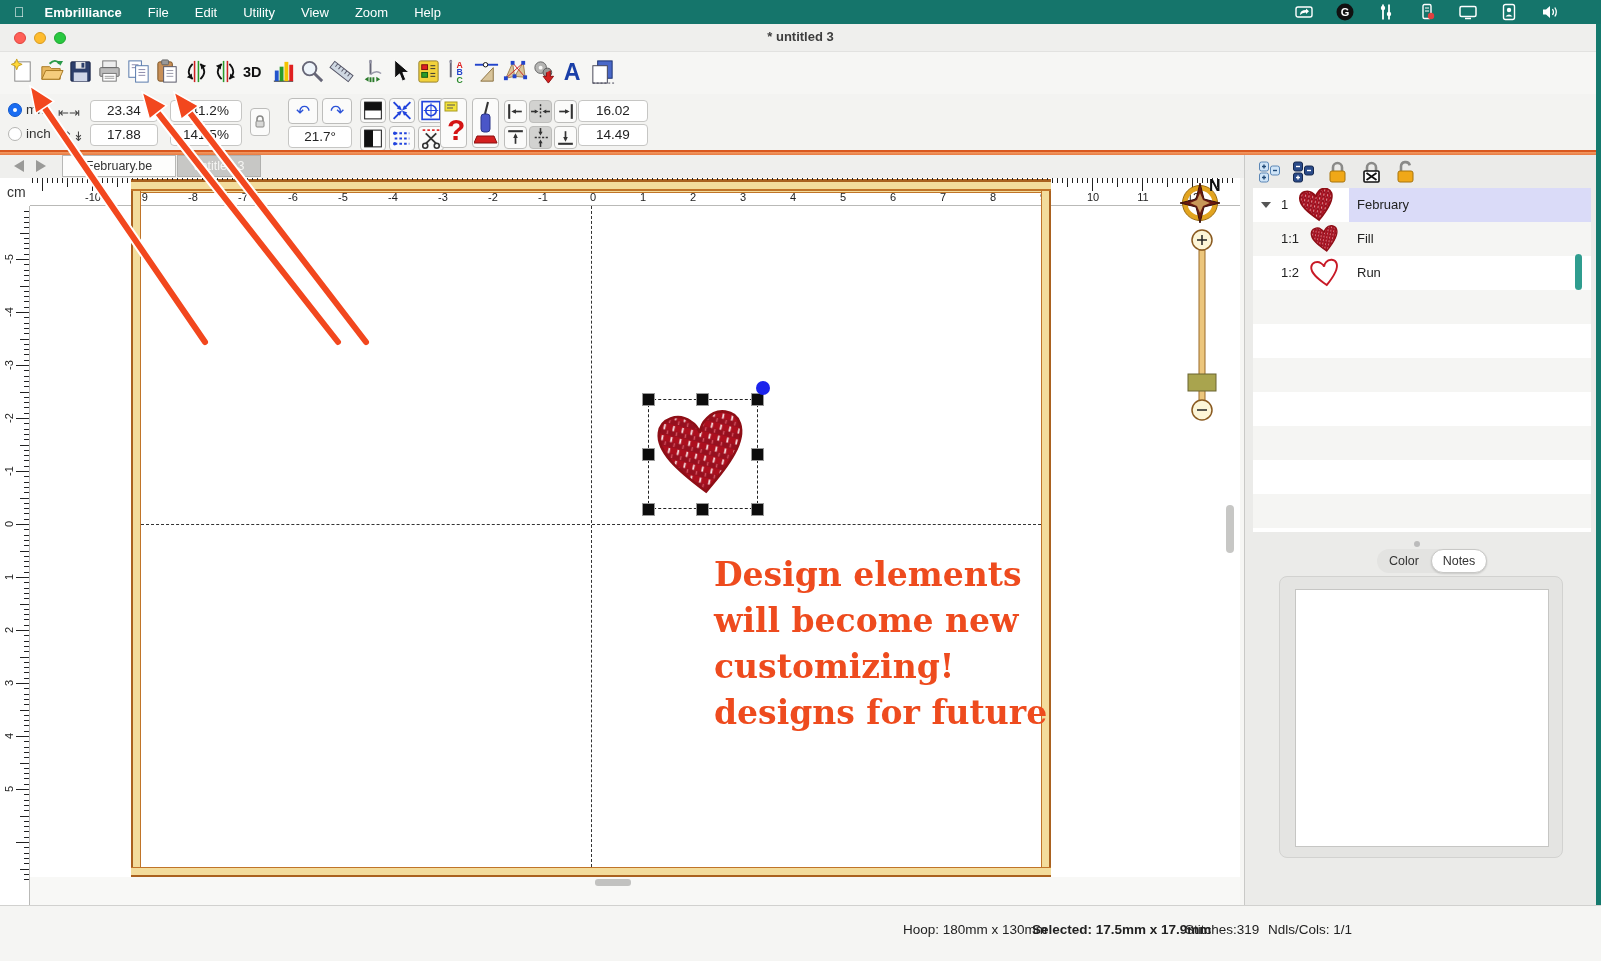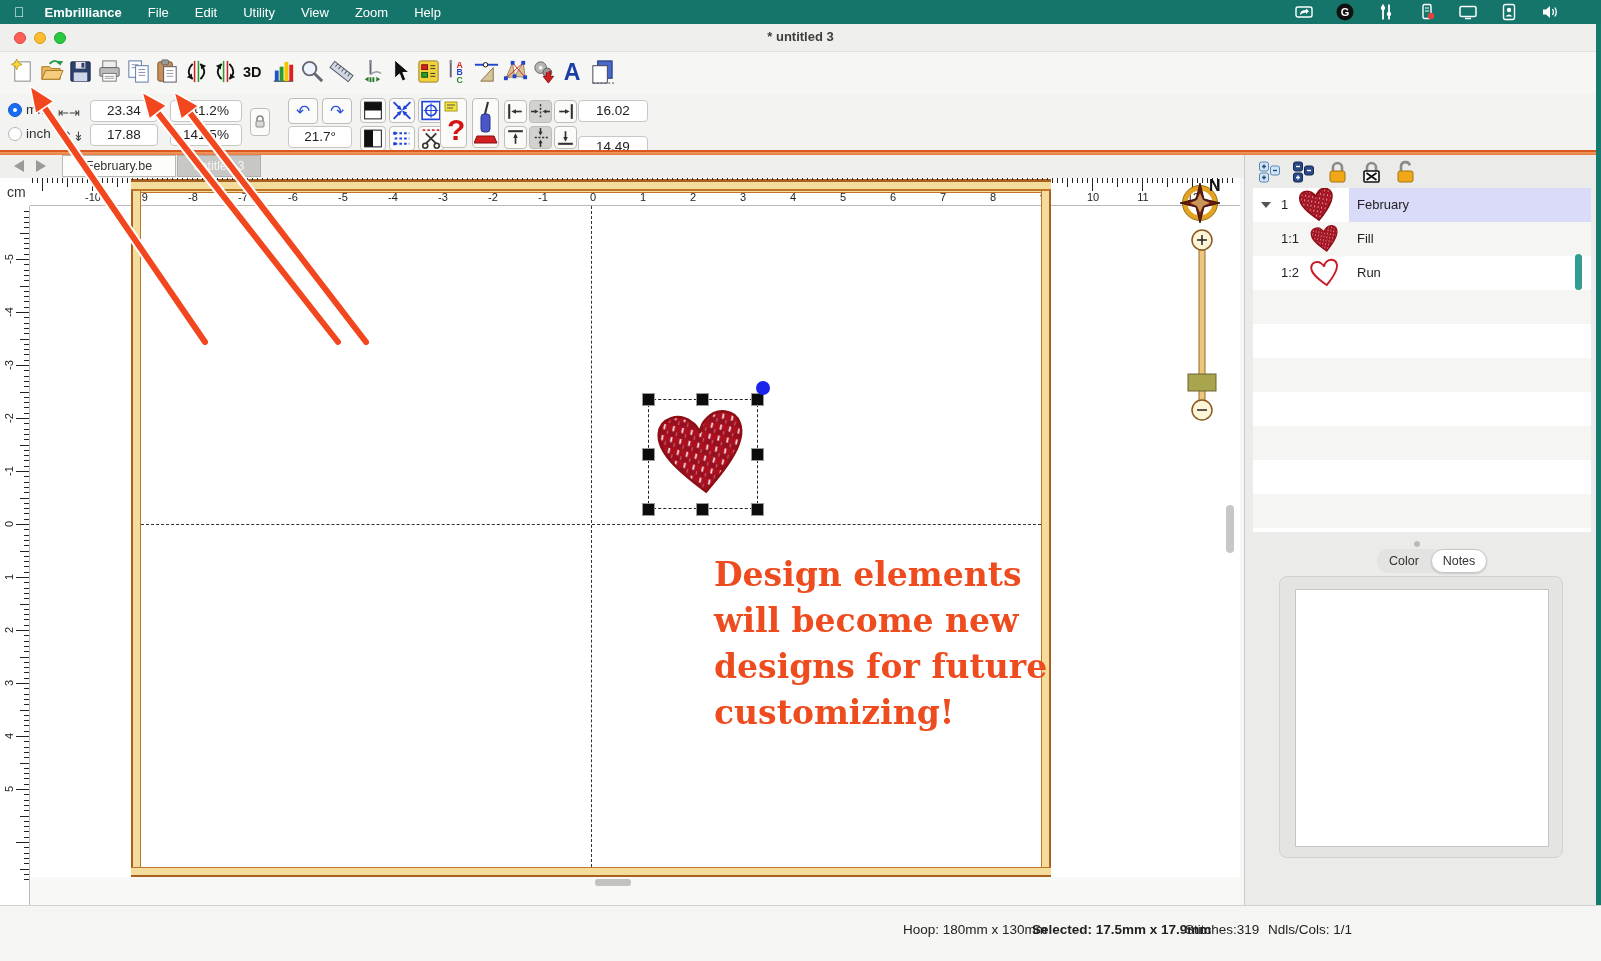--- a/index.html
+++ b/index.html
@@ -516,21 +516,21 @@
           <svg viewBox="0 0 20 20" width="100%" height="100%">
             <g transform="rotate(270 10 10)">
               <line x1="4" y1="3" x2="4" y2="17" stroke="#333" stroke-width="2"></line>
               <line x1="16" y1="10" x2="8" y2="10" stroke="#333" stroke-width="1.6"></line>
               <polygon points="6,10 10.5,7.8 10.5,12.2" fill="#333"></polygon>
             </g>
           </svg>
         </div>
       </div>
     <div class="fld" style="left:578px;top:6px;width:70px;">16.02</div>
-    <div class="fld" style="left:578px;top:42px;width:70px;">14.49</div>
+    <div class="fld" style="left:578px;top:30px;width:70px;">14.49</div>
   </div>
 
   <div class="odivider"></div>
 
   <div class="tabbar">
     <span class="navtri prev"></span>
     <span class="navtri next"></span>
     <div class="tab active" style="left:62px;width:114px;">February.be</div>
     <div class="tab inactive" style="left:177px;width:84px;">untitled 3</div>
   </div>
@@ -967,22 +967,22 @@
   <div class="handle" style="left:642px;top:448px;z-index:7;"></div>
   <div class="handle" style="left:751px;top:448px;z-index:7;"></div>
   <div class="handle" style="left:642px;top:503px;z-index:7;"></div>
   <div class="handle" style="left:696px;top:503px;z-index:7;"></div>
   <div class="handle" style="left:751px;top:503px;z-index:7;"></div>
   <div class="bluedot" style="left:756px;top:381px;z-index:8;"></div>
 
   <div class="bigmsg" id="bigMsg">
       <div>Design elements</div>
       <div>will become new</div>
+      <div>customizing!</div>
       <div>designs for future</div>
-      <div>customizing!</div>
     </div>
 
   <svg class="abs" style="left:1178px;top:176px;width:48px;height:50px;z-index:10;" viewBox="0 0 48 50">
     <circle cx="22" cy="27" r="15" fill="none" stroke="#e2a41f" stroke-width="5"></circle>
     <circle cx="22" cy="27" r="17.5" fill="none" stroke="#9a6a10" stroke-width="1"></circle>
     <polygon points="22,7 26,23 42,27 26,31 22,47 18,31 2,27 18,23" fill="#6b1a10" stroke="#38100a" stroke-width="1"></polygon>
     <polygon points="22,17 25,24 32,27 25,30 22,37 19,30 12,27 19,24" fill="#c89858"></polygon>
     <text x="31" y="15" font-size="16" font-weight="bold" font-family="'DejaVu Serif',serif" fill="#111">N</text>
   </svg>
 

